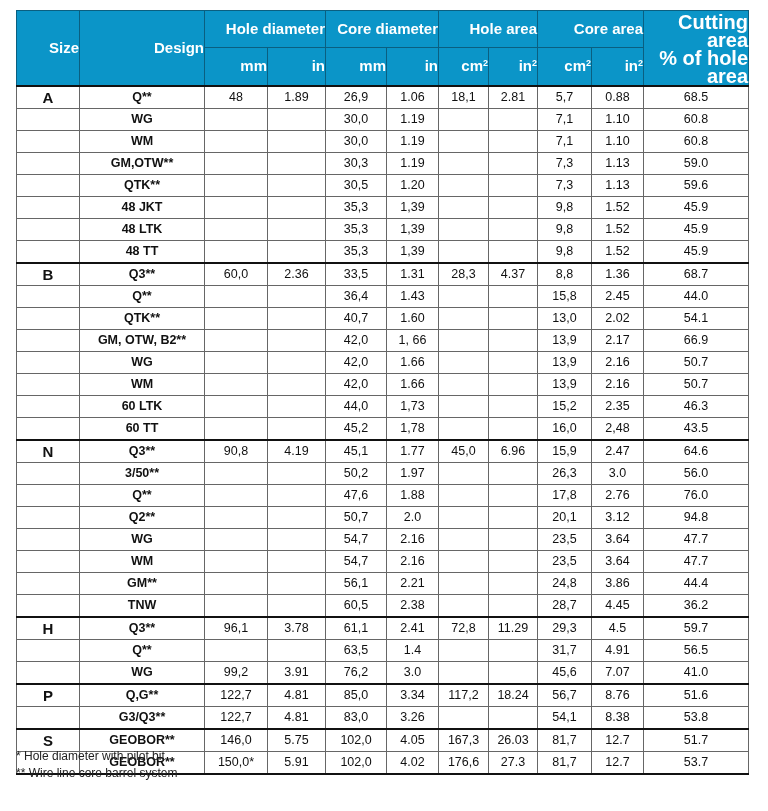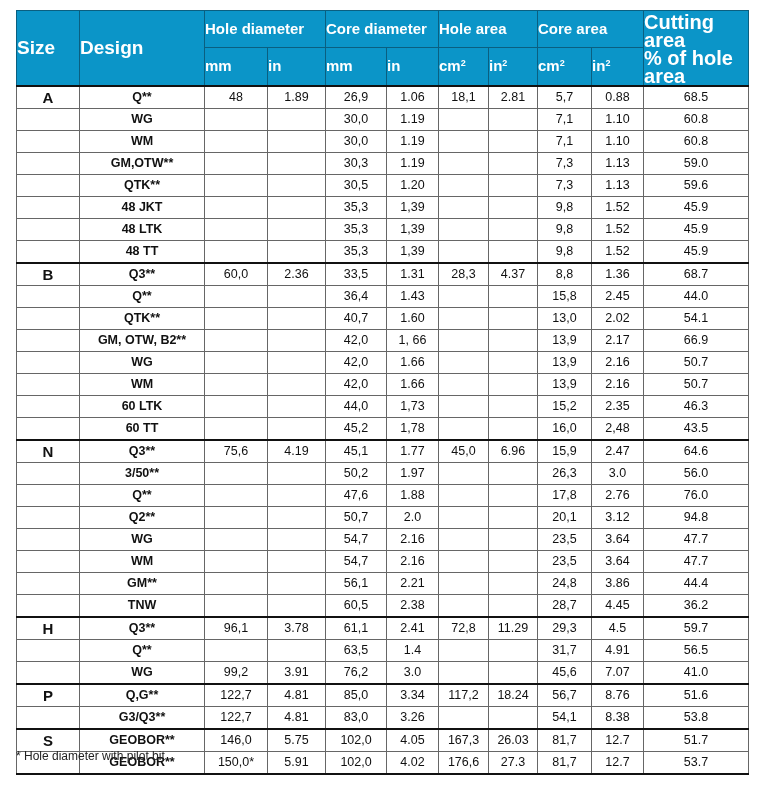--- a/index.html
+++ b/index.html
@@ -5,26 +5,26 @@
   html, body { margin: 0; padding: 0; background: #ffffff; }
   body { width: 768px; height: 811px; position: relative; overflow: hidden;
          font-family: "Liberation Sans", "DejaVu Sans", sans-serif; color: #111; }
   table.spec {
     position: absolute; left: 16px; top: 10px;
     border-collapse: collapse; table-layout: fixed;
     width: 732px;
   }
   table.spec th {
     background: #0b95c8; color: #ffffff; font-weight: bold;
-    border: 1px solid #0a5f80; font-size: 15px; padding: 0; text-align: left;
+    border: 1px solid #0a5f80; font-size: 15px; padding: 0; text-align: right;
     line-height: 1.1;
   }
   table.spec thead tr.h1 th { height: 29px; }
   table.spec thead tr.h2 th { height: 29px; }
-  table.spec th.rowspan-head { font-size: 19px; }
+  table.spec th.rowspan-head { font-size: 15px; }
   table.spec th.cut { font-size: 20px; line-height: 18px; padding-top: 2px; }
   table.spec sup { font-size: 9px; vertical-align: 5px; }
   table.spec td {
     border: 1px solid #666; font-size: 12.5px; text-align: center; padding: 0;
     height: 21px; line-height: 21px; white-space: nowrap;
   }
   table.spec td.size { font-size: 15px; font-weight: bold; }
   table.spec td.design { font-weight: bold; font-size: 12.5px; }
   table.spec tr.group-start td { border-top: 2px solid #111; }
   table.spec tbody { border-bottom: 2px solid #111; }
@@ -276,21 +276,21 @@
         <td>1,78</td>
         <td></td>
         <td></td>
         <td>16,0</td>
         <td>2,48</td>
         <td>43.5</td>
       </tr>
       <tr class="group-start">
         <td class="size">N</td>
         <td class="design">Q3**</td>
-        <td>75,6</td>
+        <td>90,8</td>
         <td>4.19</td>
         <td>45,1</td>
         <td>1.77</td>
         <td>45,0</td>
         <td>6.96</td>
         <td>15,9</td>
         <td>2.47</td>
         <td>64.6</td>
       </tr>
       <tr>
@@ -473,13 +473,14 @@
         <td>27.3</td>
         <td>81,7</td>
         <td>12.7</td>
         <td>53.7</td>
       </tr>
     </tbody>
 </table>
 
 <div class="notes">
   <div>* Hole diameter with pilot bit</div>
+  <div>** Wire line core barrel system</div>
 </div>
 
 </body></html>

